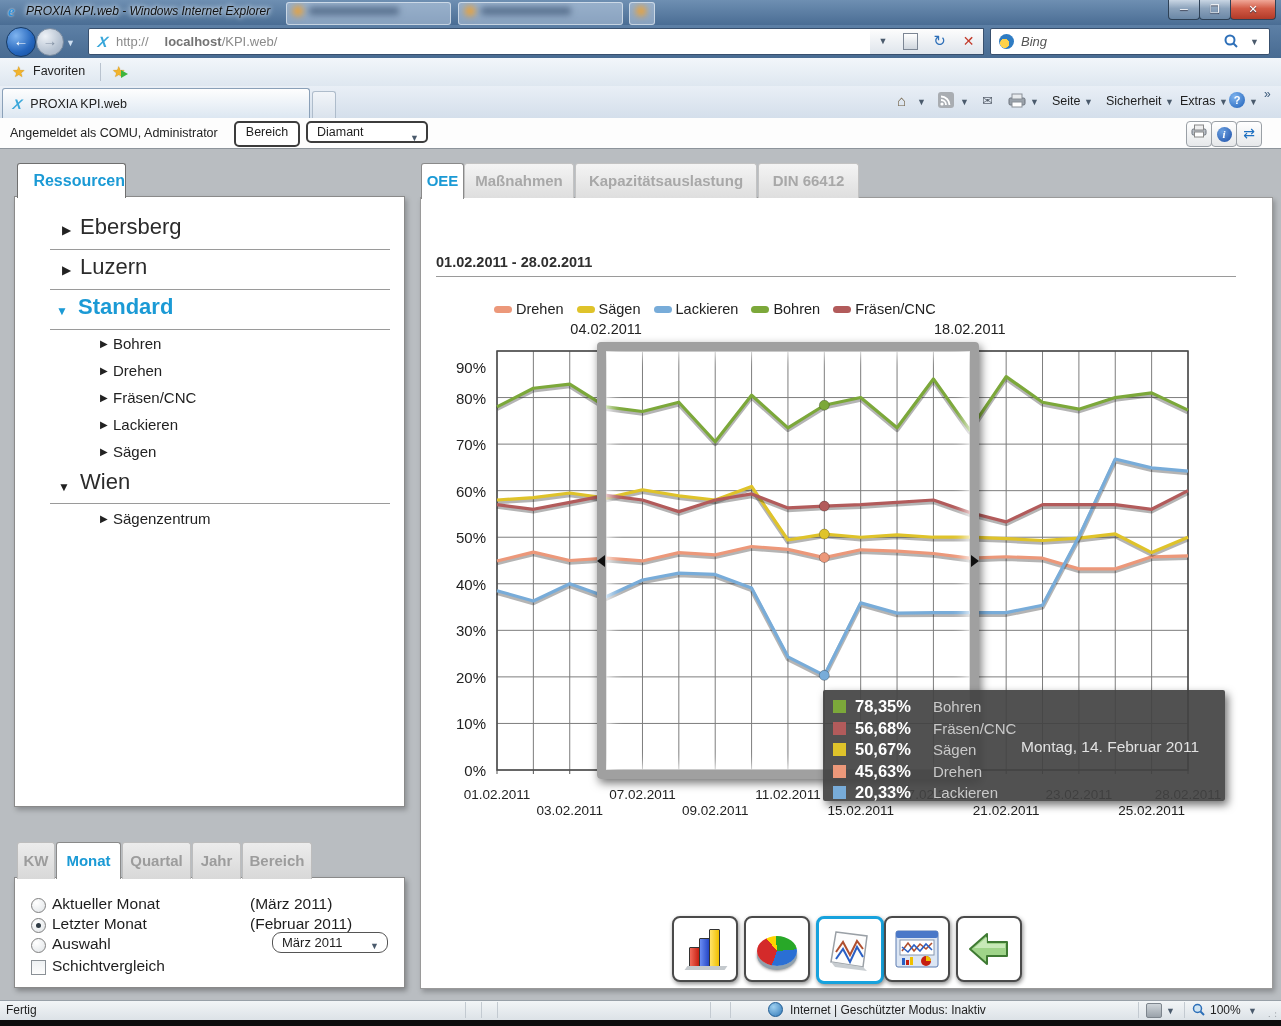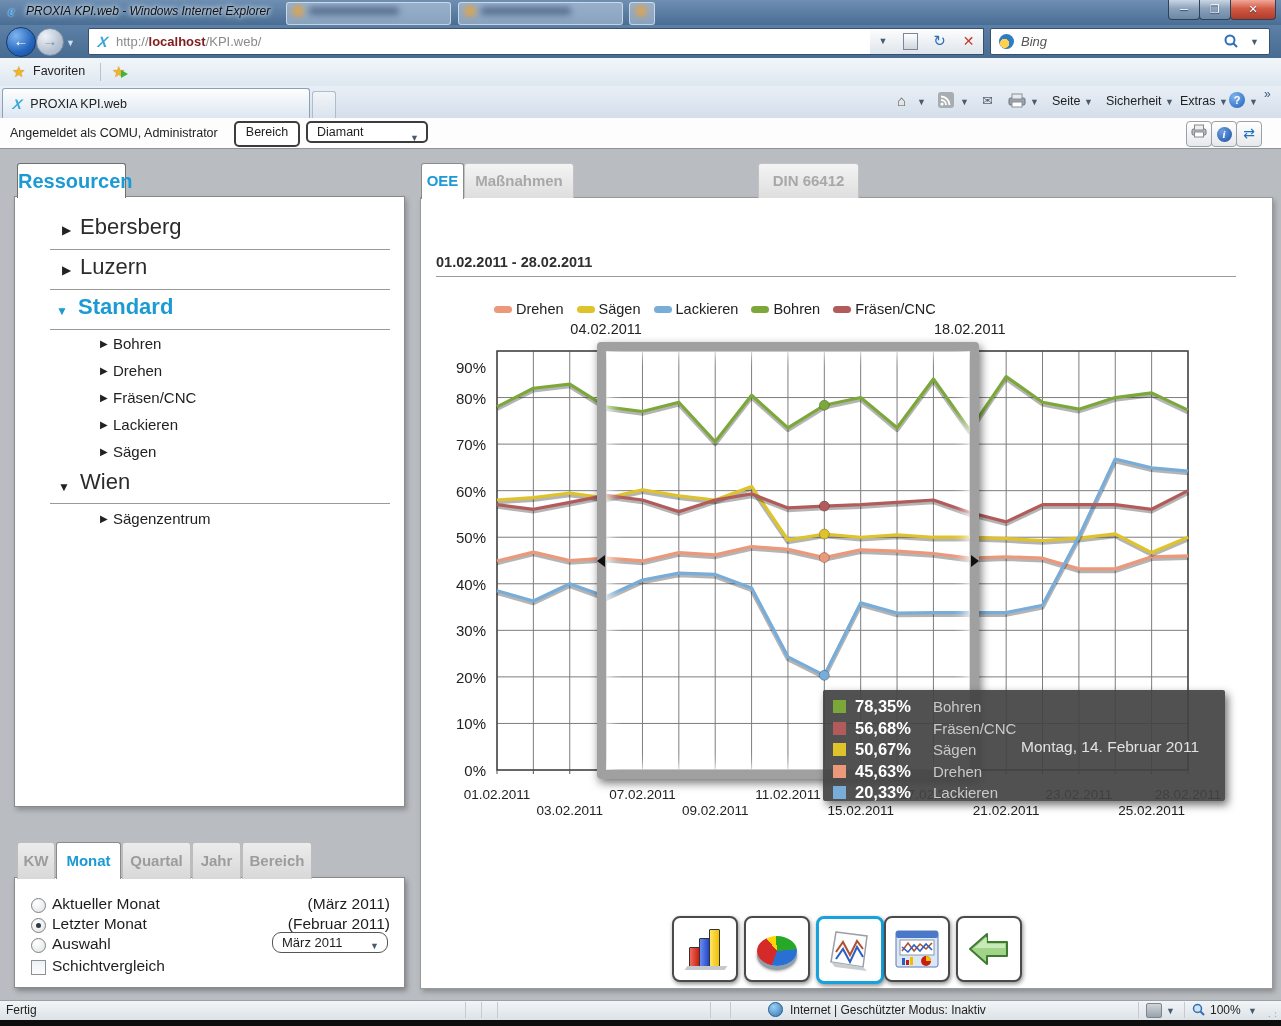--- a/index.html
+++ b/index.html
@@ -18,42 +18,42 @@
            background:linear-gradient(180deg,#c9d6e4,#8ba2bb 45%,#6a87a6);color:#fff;font-size:11px;line-height:18px;text-align:center;text-shadow:0 1px 1px #334;}
   #btn-close{background:linear-gradient(180deg,#f0a898,#d25b46 45%,#b13a28);width:44px;}
   #navbar{left:0;top:25px;width:1281px;height:33px;background:linear-gradient(180deg,#5d80a6,#486b92);}
   .nav-circle{width:28px;height:28px;border-radius:50%;text-align:center;line-height:26px;font-size:15px;font-weight:bold;}
   #back-btn{left:6px;top:27px;background:radial-gradient(circle at 32% 28%,#7fb4ef,#2566bd 60%,#134b9b);border:1px solid #173b66;color:#fff;}
   #fwd-btn{left:36px;top:28px;width:26px;height:26px;line-height:24px;background:radial-gradient(circle at 32% 28%,#eef2f7,#b7c3d2 60%,#9fadbf);border:1px solid #7d8ea2;color:#8593a5;}
   #nav-drop{left:66px;top:38px;font-size:9px;color:#cfe0f2;}
   #addr-box{left:88px;top:28px;width:782px;height:25px;background:#fff;border:1px solid #38506e;border-radius:2px 0 0 2px;display:flex;align-items:center;}
   #addr-box .fav{font:italic bold 15px "Liberation Sans",sans-serif;color:#39a7da;transform:skewX(-8deg);margin:0 8px 0 9px;}
   .url{font-size:13px;color:#8a8a8a;}
-  .url b{color:#7f1d1d;font-weight:bold;}
+  .url b{color:#737373;font-weight:bold;padding-left:16px;}
   .addr-seg{top:28px;height:25px;background:linear-gradient(180deg,#fdfdfd,#dfe5ec);border:1px solid #38506e;border-left:none;text-align:center;}
   #search-box{left:990px;top:28px;width:278px;height:25px;background:#fff;border:1px solid #38506e;border-radius:2px;display:flex;align-items:center;}
   #bing-logo{width:15px;height:15px;border-radius:50%;background:radial-gradient(circle at 38% 62%,#ffd24a 34%,#2f7cc3 36%);margin:0 7px 0 8px;}
   #search-box .ph{font:italic 13px "Liberation Sans",sans-serif;color:#555;}
   #favbar{left:0;top:58px;width:1281px;height:28px;background:linear-gradient(180deg,#f2f6fa,#dee7f0);border-bottom:1px solid #c3cdd8;}
   .star{color:#f2b42d;text-shadow:0 0 1px #b27708;font-size:15px;}
   .label12{font-size:12.5px;color:#222;}
   #tabrow{left:0;top:86px;width:1281px;height:32px;background:linear-gradient(180deg,#e9eff6,#d4dfeb);border-bottom:1px solid #b9c4d0;}
   #active-tab{left:2px;top:88px;width:306px;height:30px;background:linear-gradient(180deg,#fefefe,#dbe6f1);border:1px solid #8aa0b8;border-bottom:none;border-radius:3px 3px 0 0;display:flex;align-items:center;}
   #tab-stub{left:312px;top:91px;width:22px;height:27px;background:linear-gradient(180deg,#f2f5f9,#d9e2ec);border:1px solid #aebccb;border-bottom:none;border-radius:3px 3px 0 0;}
   .cmd{font-size:12.5px;color:#1e1e1e;}
   .drop{font-size:9px;color:#4a5a6c;}
   #sessionbar{left:0;top:118px;width:1281px;height:30px;background:#fdfdfd;border-bottom:1px solid #8d949b;}
   #session-text{left:10px;top:126px;font-size:12.5px;color:#222;}
   #logout-btn{left:234px;top:121px;width:62px;height:22px;border:2px solid #3c3c3c;border-radius:5px;background:#fff;font-size:12.5px;text-align:center;line-height:19px;}
   #profile-select{left:306px;top:121px;width:122px;height:22px;border:2px solid #3c3c3c;border-radius:5px;background:#fff;font-size:12.5px;line-height:19px;padding-left:9px;box-sizing:border-box;}
   #profile-select .drop{position:absolute;right:7px;top:6px;}
   .mini-btn{top:121px;width:24px;height:24px;border:1px solid #9aa0a6;border-radius:4px;background:linear-gradient(180deg,#ffffff,#e6e8ea);text-align:center;line-height:22px;}
   
   #sidebar-tab{left:17px;top:163px;width:107px;height:34px;background:#fff;border:1px solid #6f6f6f;border-bottom:none;border-radius:3px 3px 0 0;z-index:3;
-               font-weight:bold;font-size:20px;color:#1b9ad5;text-align:right;line-height:34px;}
+               font-weight:bold;font-size:16px;color:#1b9ad5;text-align:right;line-height:34px;}
   #sidebar-panel{left:14px;top:196px;width:389px;height:609px;background:#fff;border:1px solid #8a8a8a;box-shadow:2px 3px 5px rgba(0,0,0,.25);z-index:2;}
   .tree0{font-size:22px;color:#2b2b2b;}
   .tree0.sel{color:#1b9ad5;font-weight:bold;}
   .tree1{font-size:15px;color:#222;}
   .tree-arrow{font-size:12px;color:#222;}
   .tree-sep{height:1px;background:#9a9a9a;width:340px;left:50px;}
   
   .main-tab{top:163px;height:34px;z-index:3;font-weight:bold;font-size:15px;text-align:center;line-height:34px;border-radius:3px 3px 0 0;}
   .main-tab.on{background:#fff;color:#1b9ad5;border:1px solid #8a8a8a;border-bottom:none;height:35px;}
   .main-tab.off{background:linear-gradient(180deg,#f4f4f4,#dedede);color:#a8a8a8;border:1px solid #c2c2c2;border-bottom:none;}
@@ -97,21 +97,21 @@
          background:conic-gradient(from 200deg,#d42a2a 0 120deg,#ffd400 120deg 155deg,#28a828 155deg 245deg,#2a6fd4 245deg 360deg);
          box-shadow:0 4px 0 #8fa0ad,0 5px 3px rgba(0,0,0,.4);}
   
   .period-tab{top:842px;height:36px;z-index:3;font-weight:bold;font-size:15px;text-align:center;line-height:36px;border-radius:3px 3px 0 0;}
   .period-tab.on{background:#fff;color:#1b9ad5;border:1px solid #8a8a8a;border-bottom:none;height:36px;}
   .period-tab.off{background:linear-gradient(180deg,#ececec,#d8d8d8);color:#9c9c9c;border:1px solid #bdbdbd;border-bottom:none;}
   #period-panel{left:14px;top:877px;width:389px;height:109px;background:#fff;border:1px solid #8a8a8a;box-shadow:2px 3px 5px rgba(0,0,0,.3);z-index:2;}
   .radio{width:13px;height:13px;border:1px solid #808080;border-radius:50%;background:radial-gradient(circle at 35% 30%,#fff,#dfe3e6);}
   .radio.sel::after{content:"";display:block;width:5px;height:5px;border-radius:50%;background:#2f3b44;margin:4px auto;}
   .opt-label{font-size:15.5px;color:#1d1d1d;}
-  .opt-note{font-size:15.5px;color:#1d1d1d;text-align:right;}
+  .opt-note{font-size:15.5px;color:#1d1d1d;text-align:left;}
   #month-select{left:272px;top:932px;width:116px;height:21px;border:1.5px solid #555;border-radius:9px;background:#fff;z-index:4;
                 font-size:13px;line-height:19px;padding-left:9px;box-sizing:border-box;}
   .checkbox{width:13px;height:13px;border:1px solid #8a9096;background:linear-gradient(180deg,#eef1f3,#fdfdfd);}
   
   #statusbar{left:0;top:1000px;width:1281px;height:20px;background:linear-gradient(180deg,#f2f5f7,#dbe1e6);border-top:1px solid #98a0a8;z-index:8;}
   .st-sep{top:1002px;width:1px;height:16px;background:#c3cad1;z-index:9;}
   .st-text{font-size:12px;color:#222;z-index:9;}
   #bottomedge{left:0;top:1020px;width:1281px;height:6px;background:#0d0d0d;z-index:8;}
   .globe{width:15px;height:15px;border-radius:50%;background:radial-gradient(circle at 35% 30%,#9fd0f0,#2f78b8);border:1px solid #1d5a92;box-sizing:border-box;}
 </style>
@@ -237,20 +237,21 @@
   <span class="abs tree-arrow" style="left:100px;top:446px;font-size:10px;z-index:4;">▶</span>
   <span class="abs tree1" style="left:113px;top:443px;z-index:4;">Sägen</span>
   <span class="abs tree-arrow" style="left:58px;top:480px;z-index:4;">▼</span>
   <span class="abs tree0" style="left:80px;top:469px;z-index:4;">Wien</span>
   <div class="abs tree-sep" style="top:503px;z-index:4;"></div>
   <span class="abs tree-arrow" style="left:100px;top:513px;font-size:10px;z-index:4;">▶</span>
   <span class="abs tree1" style="left:113px;top:510px;z-index:4;">Sägenzentrum</span>
 
   <div class="abs main-tab on" style="left:421px;width:41px;">OEE</div>
   <div class="abs main-tab off" style="left:464px;width:108px;">Maßnahmen</div>
+  <div class="abs main-tab off" style="left:575px;width:180px;">Kapazitätsauslastung</div>
   <div class="abs main-tab off" style="left:758px;width:99px;">DIN 66412</div>
   <div class="abs" id="main-panel"></div>
   <div class="abs" id="date-range">01.02.2011 - 28.02.2011</div>
   <div class="abs" id="title-rule"></div>
 
   <div class="abs" id="legend">
     <span class="lg-item">
         <span class="lg-swatch" style="background: rgb(236, 152, 122);"></span>
         <span class="lg-label">Drehen</span>
       </span>

